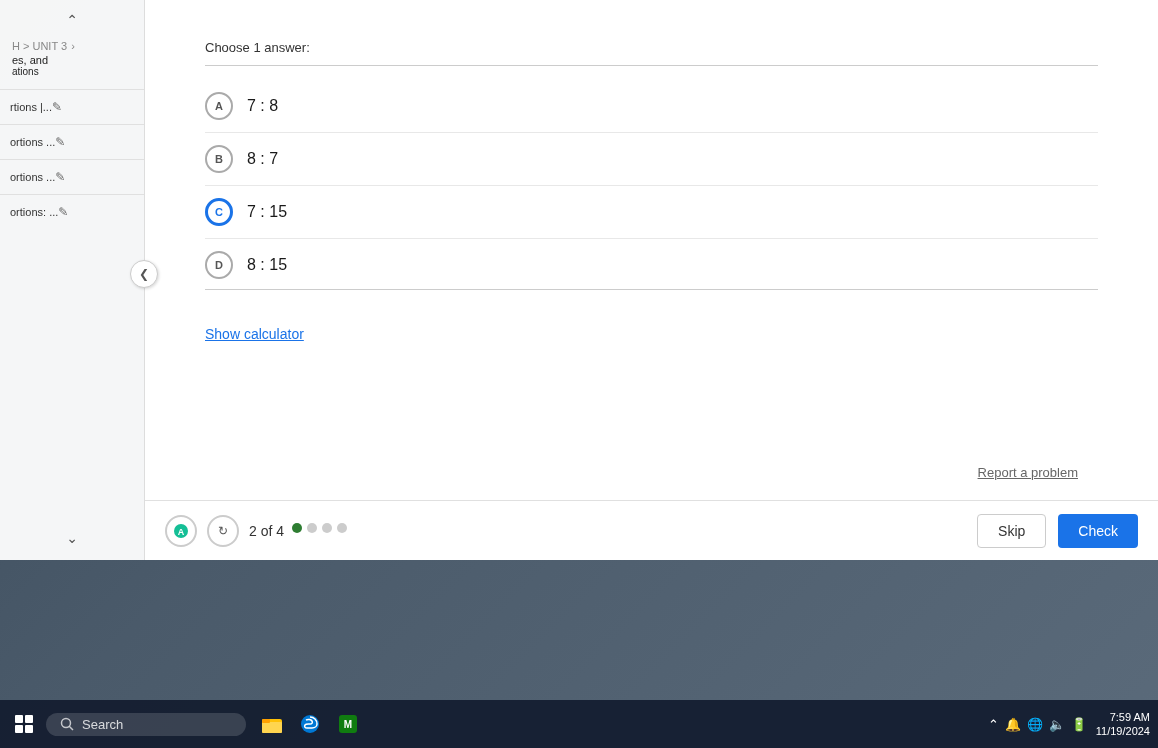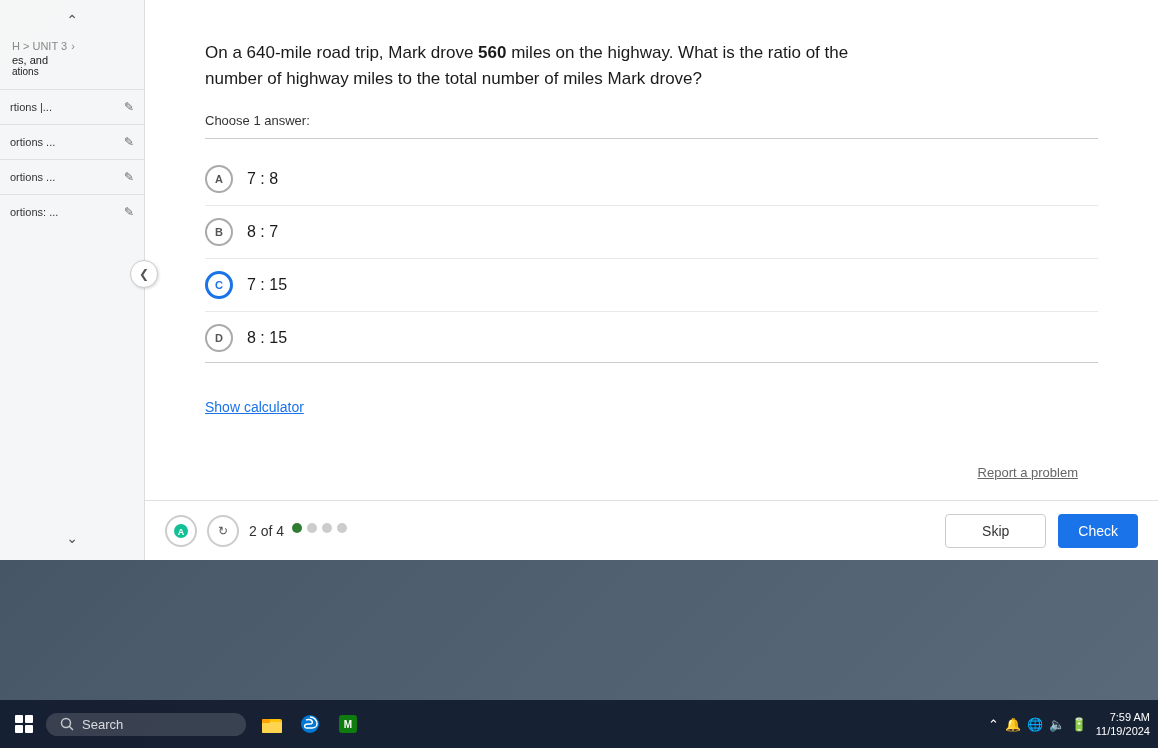--- a/index.html
+++ b/index.html
@@ -64,21 +64,21 @@
 
     .sidebar-divider {
       height: 1px;
       background: #e0e0e0;
       margin: 4px 0;
     }
 
     .sidebar-item-row {
       display: flex;
       align-items: center;
-      justify-content: space-between;
+      justify-content: flex-start;
       padding: 6px 10px;
       cursor: pointer;
       font-size: 11px;
       color: #333;
     }
 
     .sidebar-item-row .edit-icon {
       font-size: 12px;
       color: #666;
     }
@@ -260,21 +260,21 @@
     .dot.completed {
       background: #2e7d32;
     }
 
     .nav-right {
       display: flex;
       gap: 12px;
     }
 
     .skip-btn {
-      padding: 8px 36px;
+      padding: 8px 20px;
       border: 1px solid #ccc;
       background: white;
       border-radius: 4px;
       font-size: 14px;
       cursor: pointer;
       color: #333;
     }
 
     .check-btn {
       padding: 8px 20px;
@@ -441,23 +441,20 @@
     <span>ortions: ...</span>
     <span class="edit-icon">✎</span>
   </div>
 
   <div class="sidebar-chevron-left">❮</div>
 
   <div class="sidebar-chevron-down">⌄</div>
 </div>
 
 <div class="main-content">
-  <div class="question-text">
-    On a 640-mile road trip, Mark drove <strong>560</strong> miles on the highway. What is the ratio of the number of highway miles to the total number of miles Mark drove?
-  </div>
 
   <div class="choose-label">Choose 1 answer:</div>
   <hr class="divider-line">
 
   
   <div class="answer-option">
     <div class="option-circle">A</div>
     <span>7 : 8</span>
   </div>
   <hr class="answer-divider">

